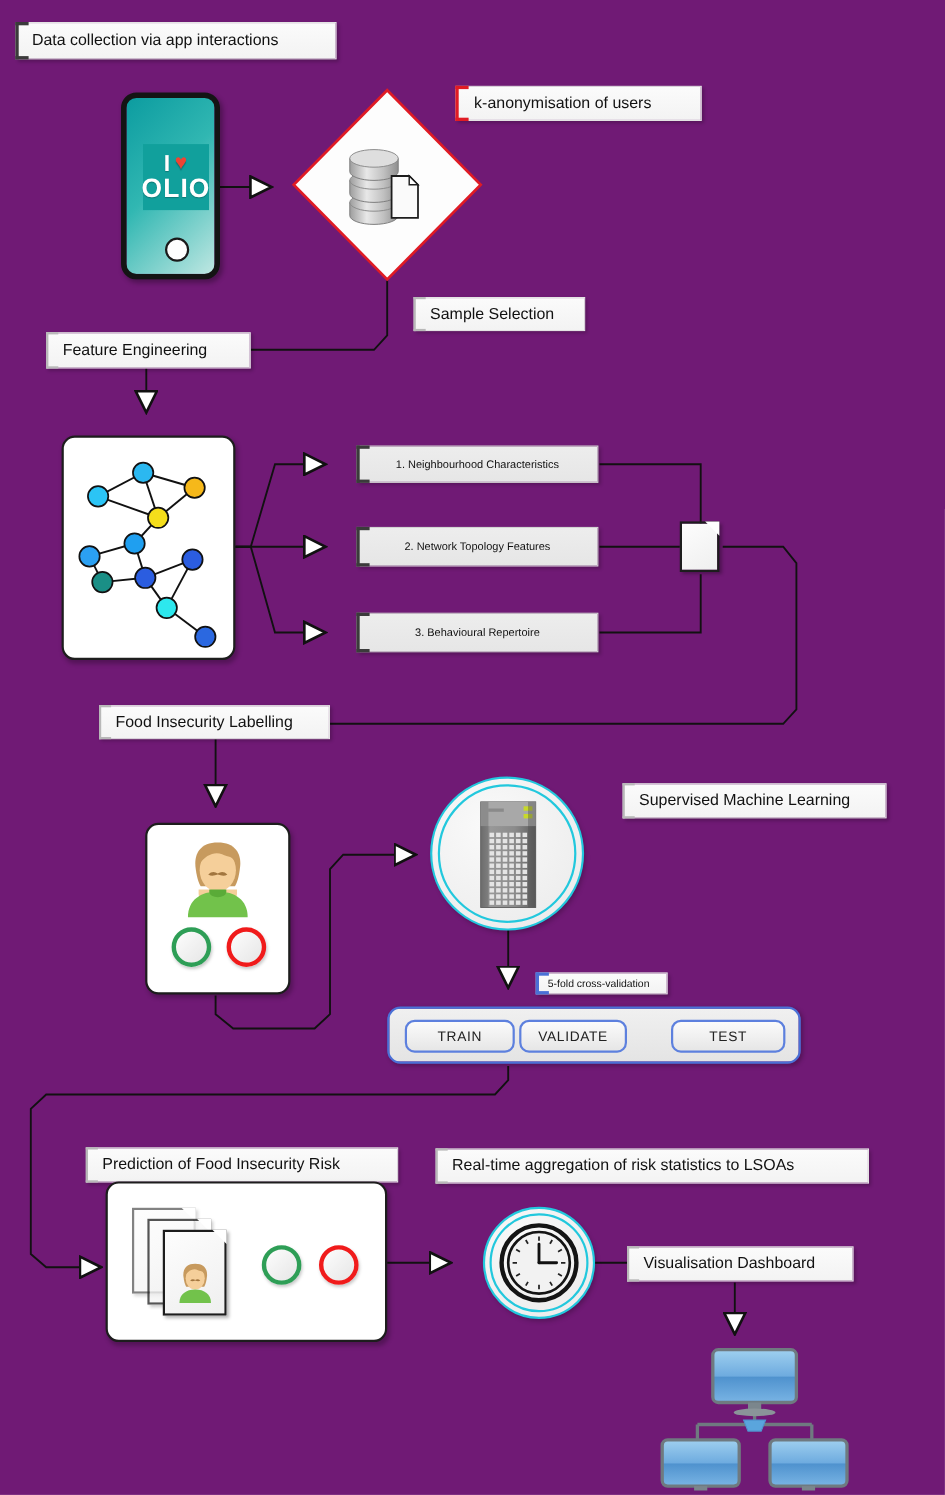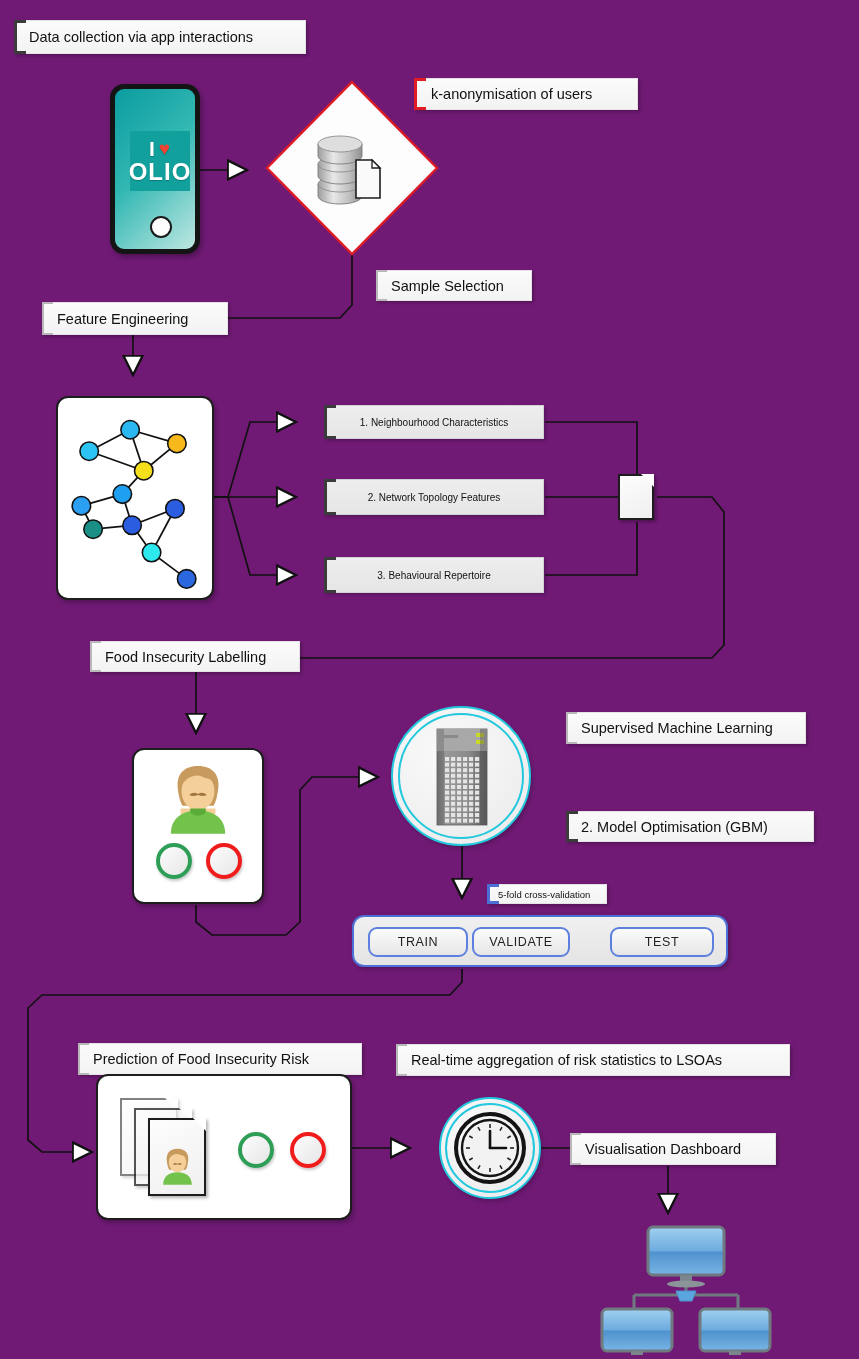--- a/index.html
+++ b/index.html
@@ -165,23 +165,20 @@
 
   <div class="note plain" style="left:90px;top:641px;width:210px;height:31px;">
     <span>Food Insecurity Labelling</span>
   </div>
 
   <div class="note plain" style="left:566px;top:712px;width:240px;height:32px;">
     <span>Supervised Machine Learning</span>
   </div>
 
 
-  <div class="note" style="left:566px;top:811px;width:248px;height:31px;">
-    <span>2. Model Optimisation (GBM)</span>
-  </div>
 
   <div class="note blue" style="left:487px;top:884px;width:120px;height:20px;font-size:9.5px;padding:0 5px 0 10px;">
     <span>5-fold cross-validation</span>
   </div>
 
   <div class="note plain" style="left:78px;top:1043px;width:284px;height:32px;">
     <span>Prediction of Food Insecurity Risk</span>
   </div>
 
   <div class="note plain" style="left:396px;top:1044px;width:394px;height:32px;align-items:center;">

